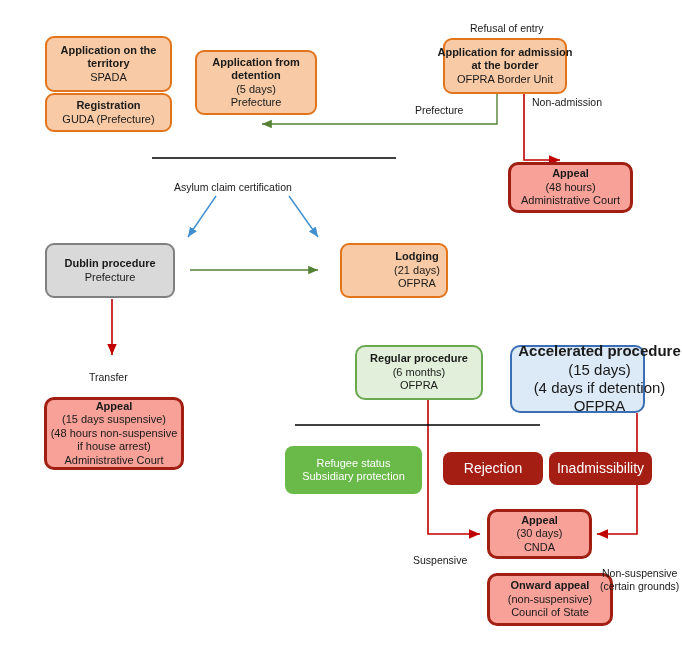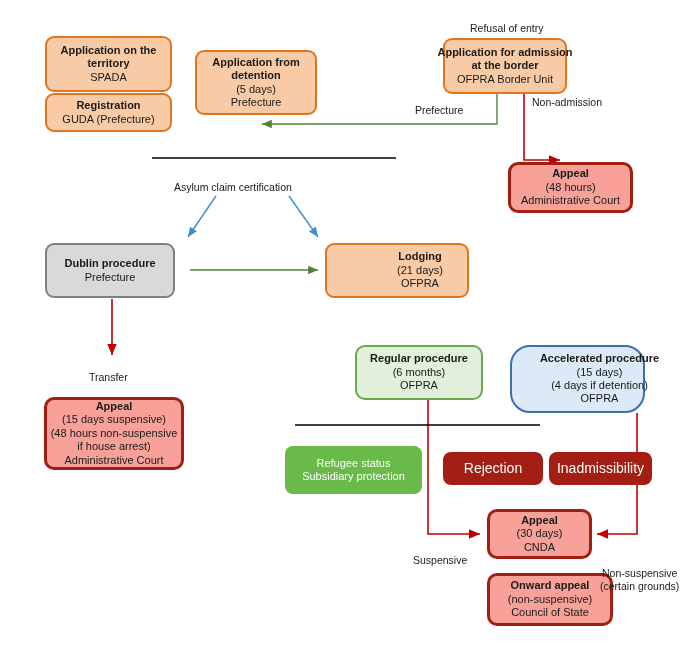--- a/index.html
+++ b/index.html
@@ -71,23 +71,23 @@
     border-width: 2.5px;
     border-radius: 10px;
     color: #1a1a1a;
     font-size: 11px;
   }
   
   .t-lblue {
     background: #dce9f7;
     border-color: #3a6fb5;
     border-width: 2.5px;
-    border-radius: 20px;
-    color: #1a1a1a;
-    font-size: 11px;
+    border-radius: 10px;
+    color: #1a1a1a;
+    font-size: 15px;
     padding-left: 44px;
   }
   
   .t-green {
     background: #6aba4a;
     border: none;
     border-radius: 8px;
     color: #ffffff;
     font-size: 11px;
   }
@@ -185,21 +185,21 @@
     <span class="ln b">Appeal</span>
     <span class="ln">(48 hours)</span>
     <span class="ln">Administrative Court</span>
   </div>
 
   <div class="node t-grey" style="left:45px; top:243px; width:130px; height:55px;">
     <span class="ln b">Dublin procedure</span>
     <span class="ln">Prefecture</span>
   </div>
 
-  <div class="node t-orange" style="left:325px; top:243px; width:144px; height:55px;padding-left:46px;">
+  <div class="node t-orange" style="left:340px; top:243px; width:108px; height:55px;padding-left:46px;">
     <span class="ln b">Lodging</span>
     <span class="ln">(21 days)</span>
     <span class="ln">OFPRA</span>
   </div>
 
   <div class="node t-red" style="left:44px; top:397px; width:140px; height:73px;">
     <span class="ln b">Appeal</span>
     <span class="ln">(15 days suspensive)</span>
     <span class="ln">(48 hours non-suspensive</span>
     <span class="ln">if house arrest)</span>

